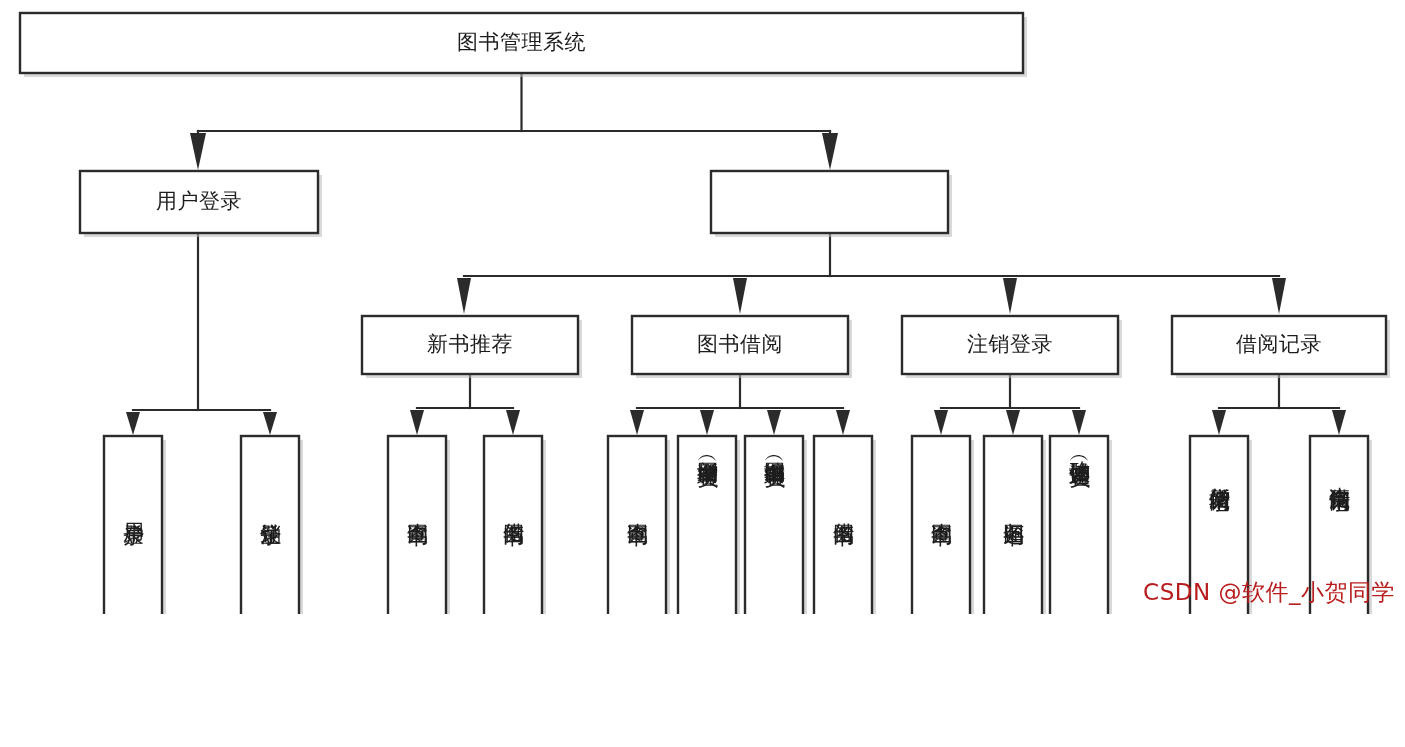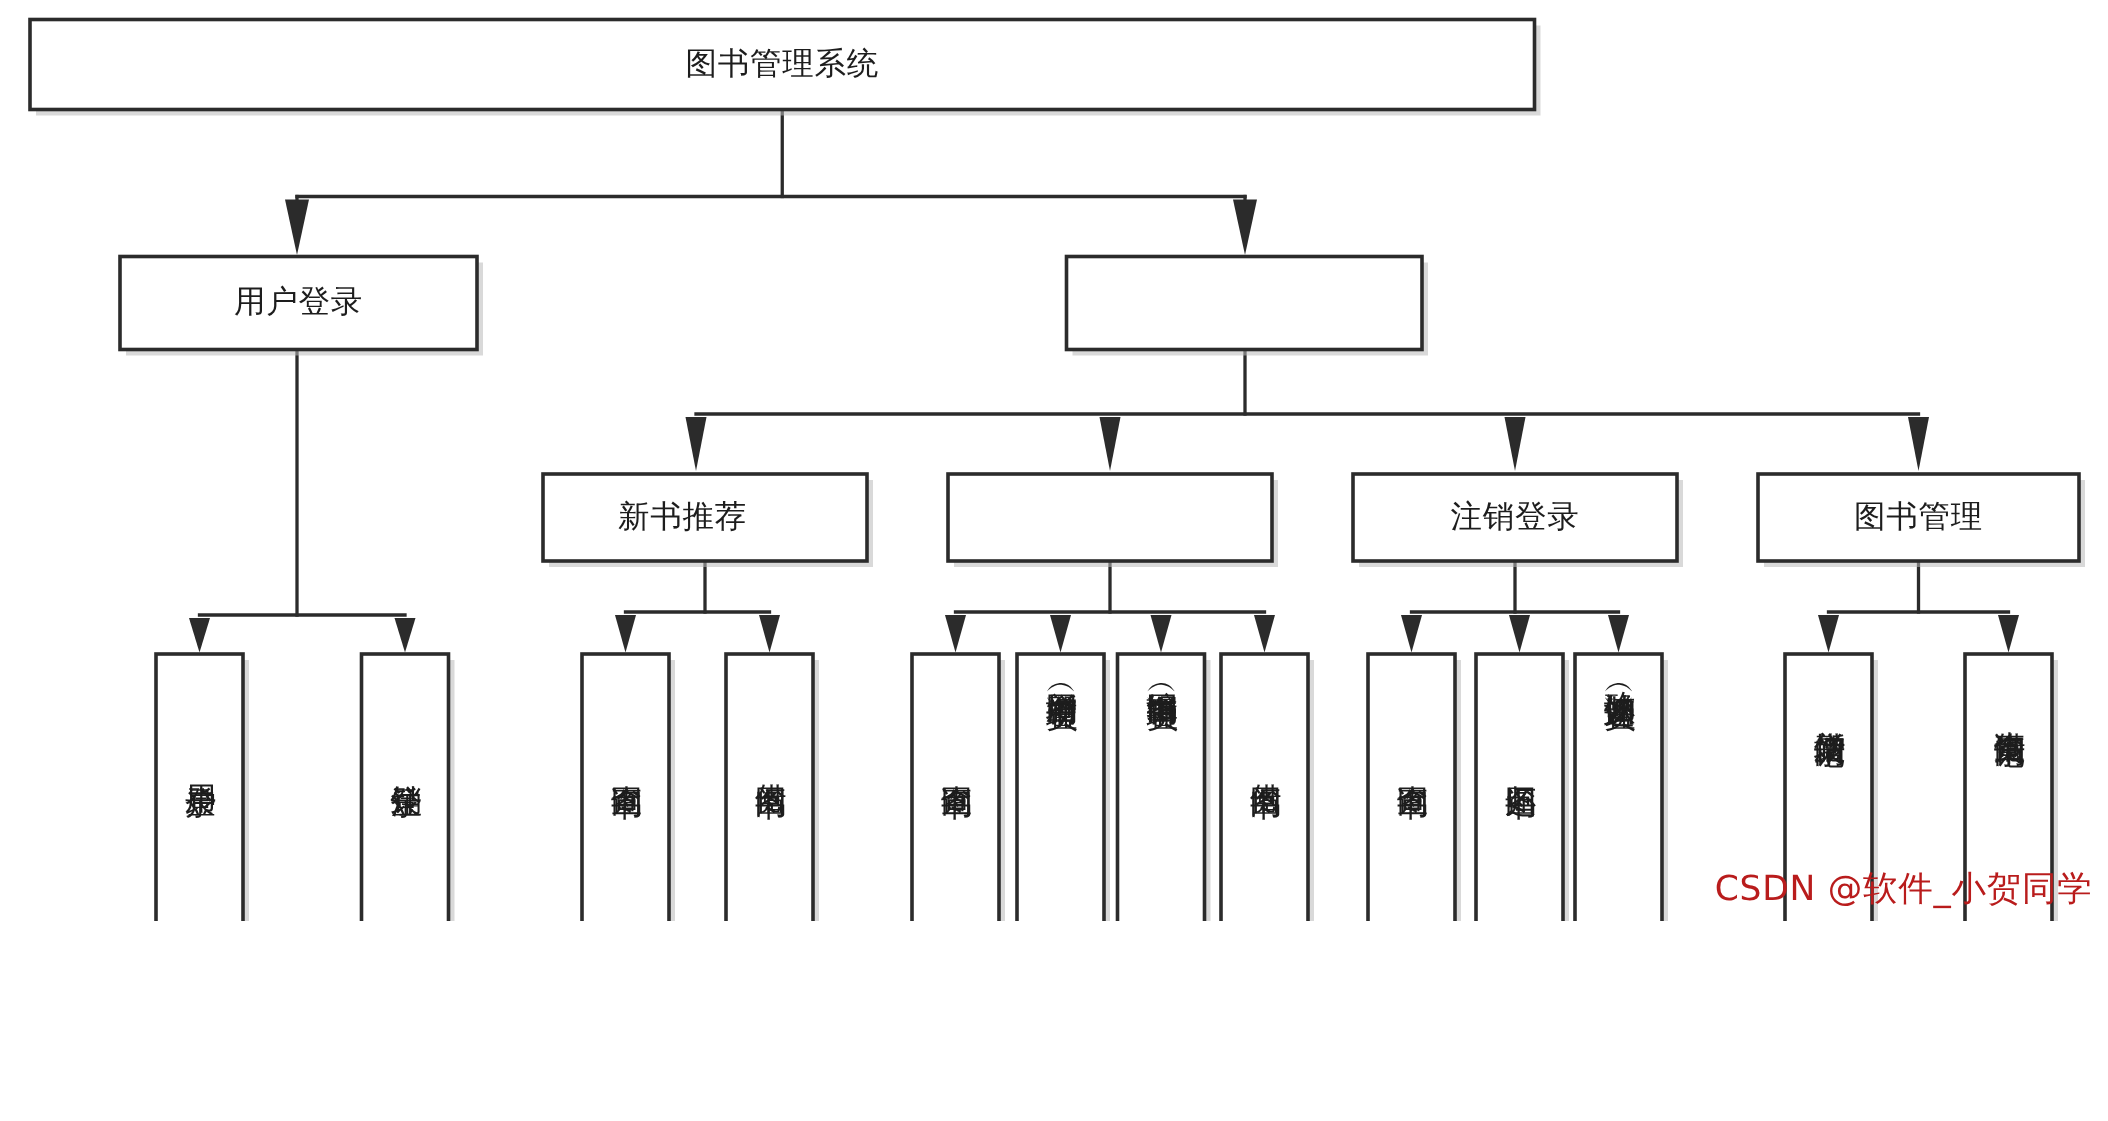--- a/index.html
+++ b/index.html
@@ -210,23 +210,24 @@
 
       <rect class="node-shadow" x="1314" y="440" width="58" height="299"></rect>
       <rect class="node-box" x="1310" y="436" width="58" height="299"></rect>
     </g>
   </svg>
 
   <div class="node-label-h" style="left:20px; top:13px; width:1003px; height:60px;">图书管理系统</div>
 
   <div class="node-label-h" style="left:80px; top:171px; width:238px; height:62px;">用户登录</div>
 
-  <div class="node-label-h" style="left:347px; top:316px; width:216px; height:58px;">新书推荐</div>
+  <div class="node-label-h" style="left:362px; top:316px; width:216px; height:58px;">新书推荐</div>
+  <div class="node-label-h" style="left:632px; top:316px; width:216px; height:58px;">图书借阅</div>
   <div class="node-label-h" style="left:902px; top:316px; width:216px; height:58px;">注销登录</div>
-  <div class="node-label-h" style="left:1172px; top:316px; width:214px; height:58px;">图书管理</div>
+  <div class="node-label-h" style="left:1172px; top:316px; width:214px; height:58px;">借阅记录</div>
 
   <div class="node-label-v" style="left:104px; top:436px; width:58px; height:299px; padding-top:70px;">用户登录</div>
   <div class="node-label-v" style="left:241px; top:436px; width:58px; height:299px; padding-top:70px;">注销登录</div>
   <div class="node-label-v" style="left:388px; top:436px; width:58px; height:299px; padding-top:70px;">查询图书</div>
   <div class="node-label-v" style="left:484px; top:436px; width:58px; height:299px; padding-top:70px;">借阅图书</div>
   <div class="node-label-v" style="left:608px; top:436px; width:58px; height:299px; padding-top:70px;">查询图书</div>
   <div class="node-label-v" style="left:678px; top:436px; width:58px; height:299px; padding-top:8px;">新增图书（管理员）</div>
   <div class="node-label-v" style="left:745px; top:436px; width:58px; height:299px; padding-top:8px;">编辑图书（管理员）</div>
   <div class="node-label-v" style="left:814px; top:436px; width:58px; height:299px; padding-top:70px;">借阅图书</div>
   <div class="node-label-v" style="left:912px; top:436px; width:58px; height:299px; padding-top:70px;">查询图书</div>

